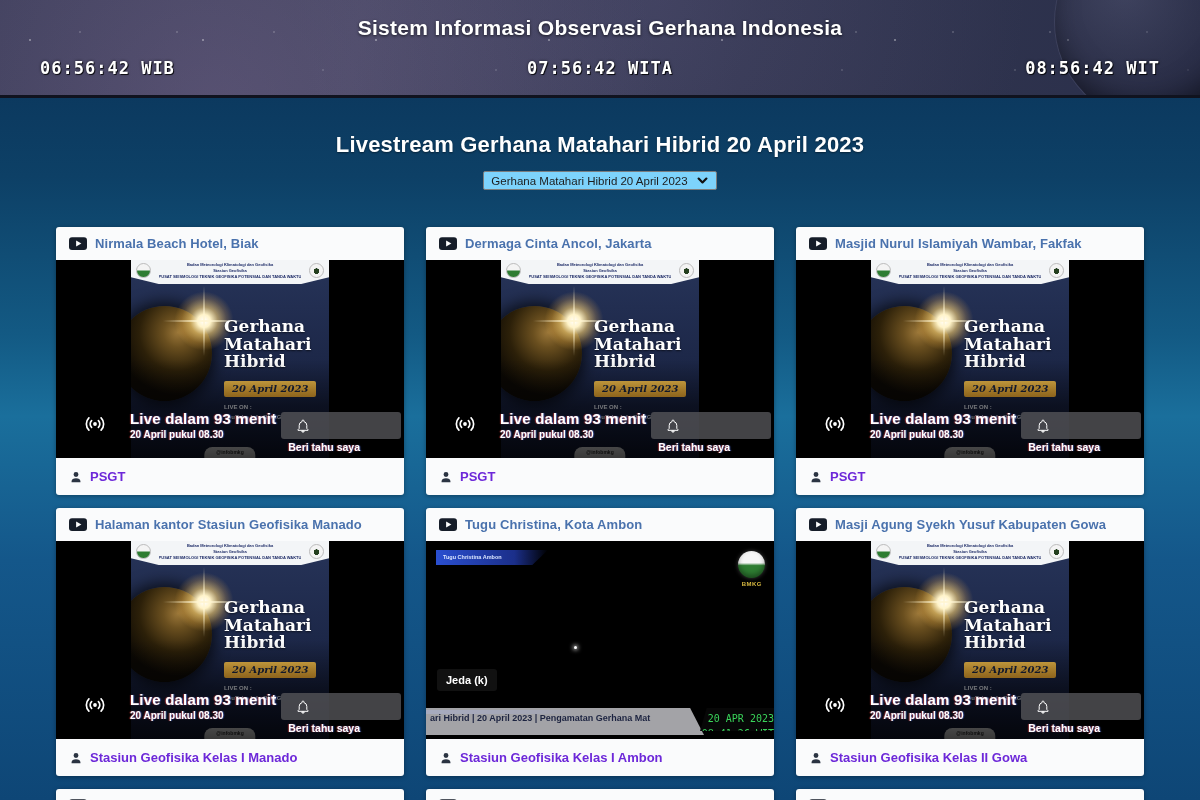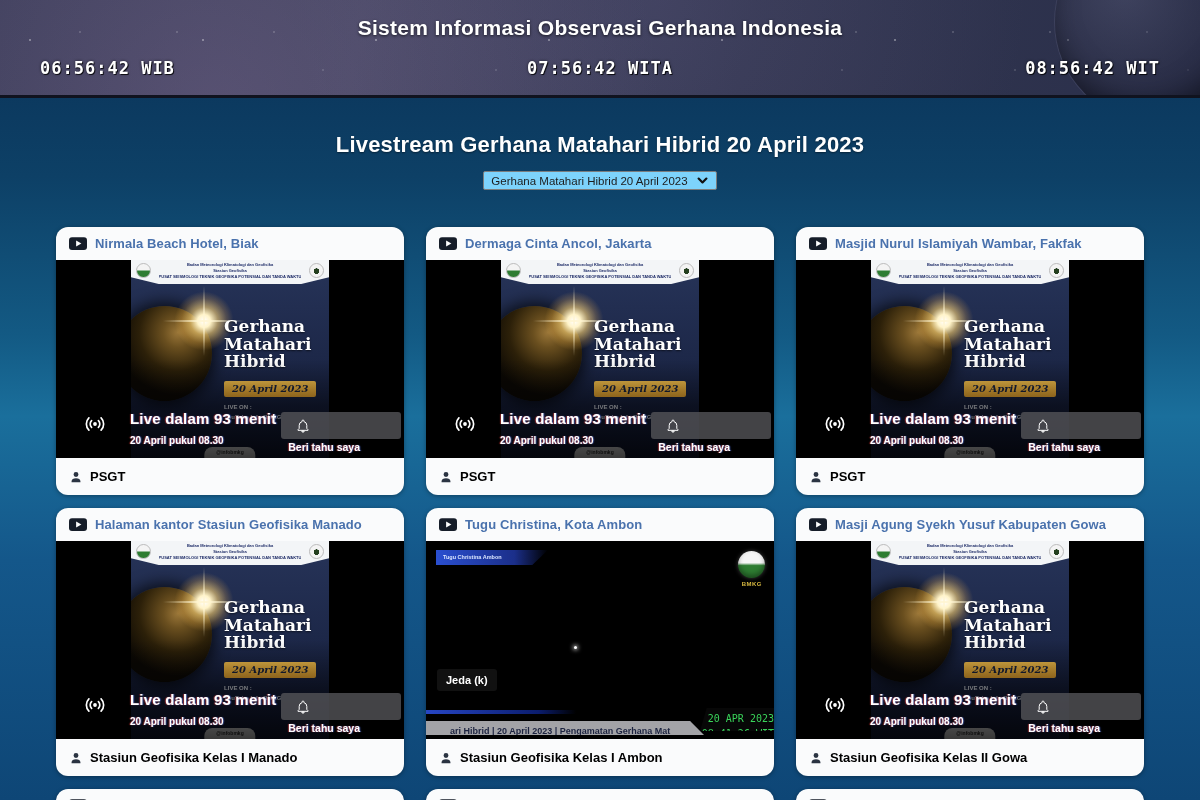--- a/index.html
+++ b/index.html
@@ -71,30 +71,30 @@
   }
   .stream-select svg{ display:block; }
 
   .cards-grid{
     margin:37px 56px 0; display:grid;
     grid-template-columns:repeat(3, 1fr); gap:13px 22px;
   }
 
   
   .card{
-    background:#fafbfc; border-radius:12px; overflow:hidden;
+    background:#fafbfc; border-radius:3px; overflow:hidden;
     box-shadow:0 1px 4px rgba(0,0,0,.35);
   }
   .card-head{ height:33px; display:flex; align-items:center; gap:8px; padding:0 13px; }
   .card-title{
     color:#4a72ad; font-size:13px; font-weight:bold; letter-spacing:.1px;
     white-space:nowrap; overflow:hidden; text-overflow:ellipsis;
   }
   .card-foot{ height:37px; display:flex; align-items:center; gap:7px; padding:0 13px; }
-  .channel-name{ color:#000000; font-size:13px; font-weight:bold; }
+  .channel-name{ color:#6d28d9; font-size:13px; font-weight:bold; }
   .video{ position:relative; height:198px; background:#000; display:flex; justify-content:center; overflow:hidden; }
 
   
   .poster{
     position:relative; width:198px; height:198px; flex:0 0 auto; overflow:hidden;
     background:
       radial-gradient(1px 1px at 150px 80px, rgba(255,255,255,.8), transparent 60%),
       radial-gradient(1px 1px at 170px 120px, rgba(255,255,255,.6), transparent 60%),
       radial-gradient(1px 1px at 120px 50px, rgba(255,255,255,.5), transparent 60%),
       linear-gradient(180deg,#273459 0%,#1d2849 48%,#131b38 100%);
@@ -145,21 +145,21 @@
   .scrim{
     position:absolute; inset:0;
     background:linear-gradient(180deg,rgba(0,0,0,0) 50%,rgba(0,0,0,.5) 74%,rgba(0,0,0,.78) 100%);
   }
 
   
   .fringe{ text-shadow:-1px 0 1px rgba(255,70,70,.5), 1px 0 1px rgba(90,130,255,.5); }
   .ov-live-icon{ position:absolute; left:26px; top:152px; color:#fff; }
   .ov-text{ position:absolute; left:74px; top:150px; color:#fff; }
   .ov-line1{ font-size:15px; font-weight:bold; letter-spacing:.2px; }
-  .ov-line2{ font-size:10px; font-weight:bold; margin-top:8px; }
+  .ov-line2{ font-size:10px; font-weight:bold; margin-top:2px; }
   .notify-btn{
     position:absolute; right:3px; top:152px; width:120px; height:27px;
     background:rgba(86,86,90,.78); border:0; border-radius:3px;
     display:flex; align-items:center; padding:0 0 0 14px; cursor:pointer;
   }
   .notify-label{ position:absolute; right:44px; top:181px; color:#fff; font-size:10.5px; font-weight:bold; }
 
   
   .live-view{ position:absolute; inset:0; }
   .lv-banner{
@@ -176,23 +176,23 @@
   }
   .lv-logo-label{ position:absolute; right:12px; top:40px; color:#d8b940; font-size:6px; font-weight:bold; letter-spacing:.5px; }
   .lv-dot{ position:absolute; left:148px; top:105px; width:3px; height:3px; border-radius:50%; background:#fff; box-shadow:0 0 4px 1px rgba(255,255,255,.8); }
   .lv-pause{
     position:absolute; left:11px; top:128px; background:rgba(18,18,18,.92); color:#fff;
     font-size:11px; font-weight:bold; padding:5px 9px; border-radius:3px;
   }
   .lv-blue-line{ position:absolute; left:0; bottom:25px; width:150px; height:4px;
     background:linear-gradient(90deg,#2746c4,#0b1d6e 75%,transparent); }
   .lv-ticker-strip{
-    position:absolute; left:0; bottom:4px; width:278px; height:14px;
+    position:absolute; left:0; bottom:4px; width:278px; height:27px;
     background:rgba(186,186,190,.88); clip-path:polygon(0 0,95% 0,100% 100%,0 100%);
-    color:#1c2340; font-size:9px; font-weight:bold; line-height:21px; padding-left:24px;
+    color:#1c2340; font-size:9px; font-weight:bold; line-height:21px; padding-left:4px;
     white-space:nowrap; overflow:hidden; filter:blur(.3px);
   }
   .lv-ticker-time{
     position:absolute; right:0; bottom:8px; width:74px; height:23px;
     background:#070707; clip-path:polygon(9% 0,100% 0,100% 100%,0 100%);
     color:#3ad45a; font-family:"DejaVu Sans Mono", monospace; font-size:10px;
     line-height:1.5; text-align:right; padding-top:3px; filter:blur(.2px);
   }
 
   svg{ flex:0 0 auto; }

